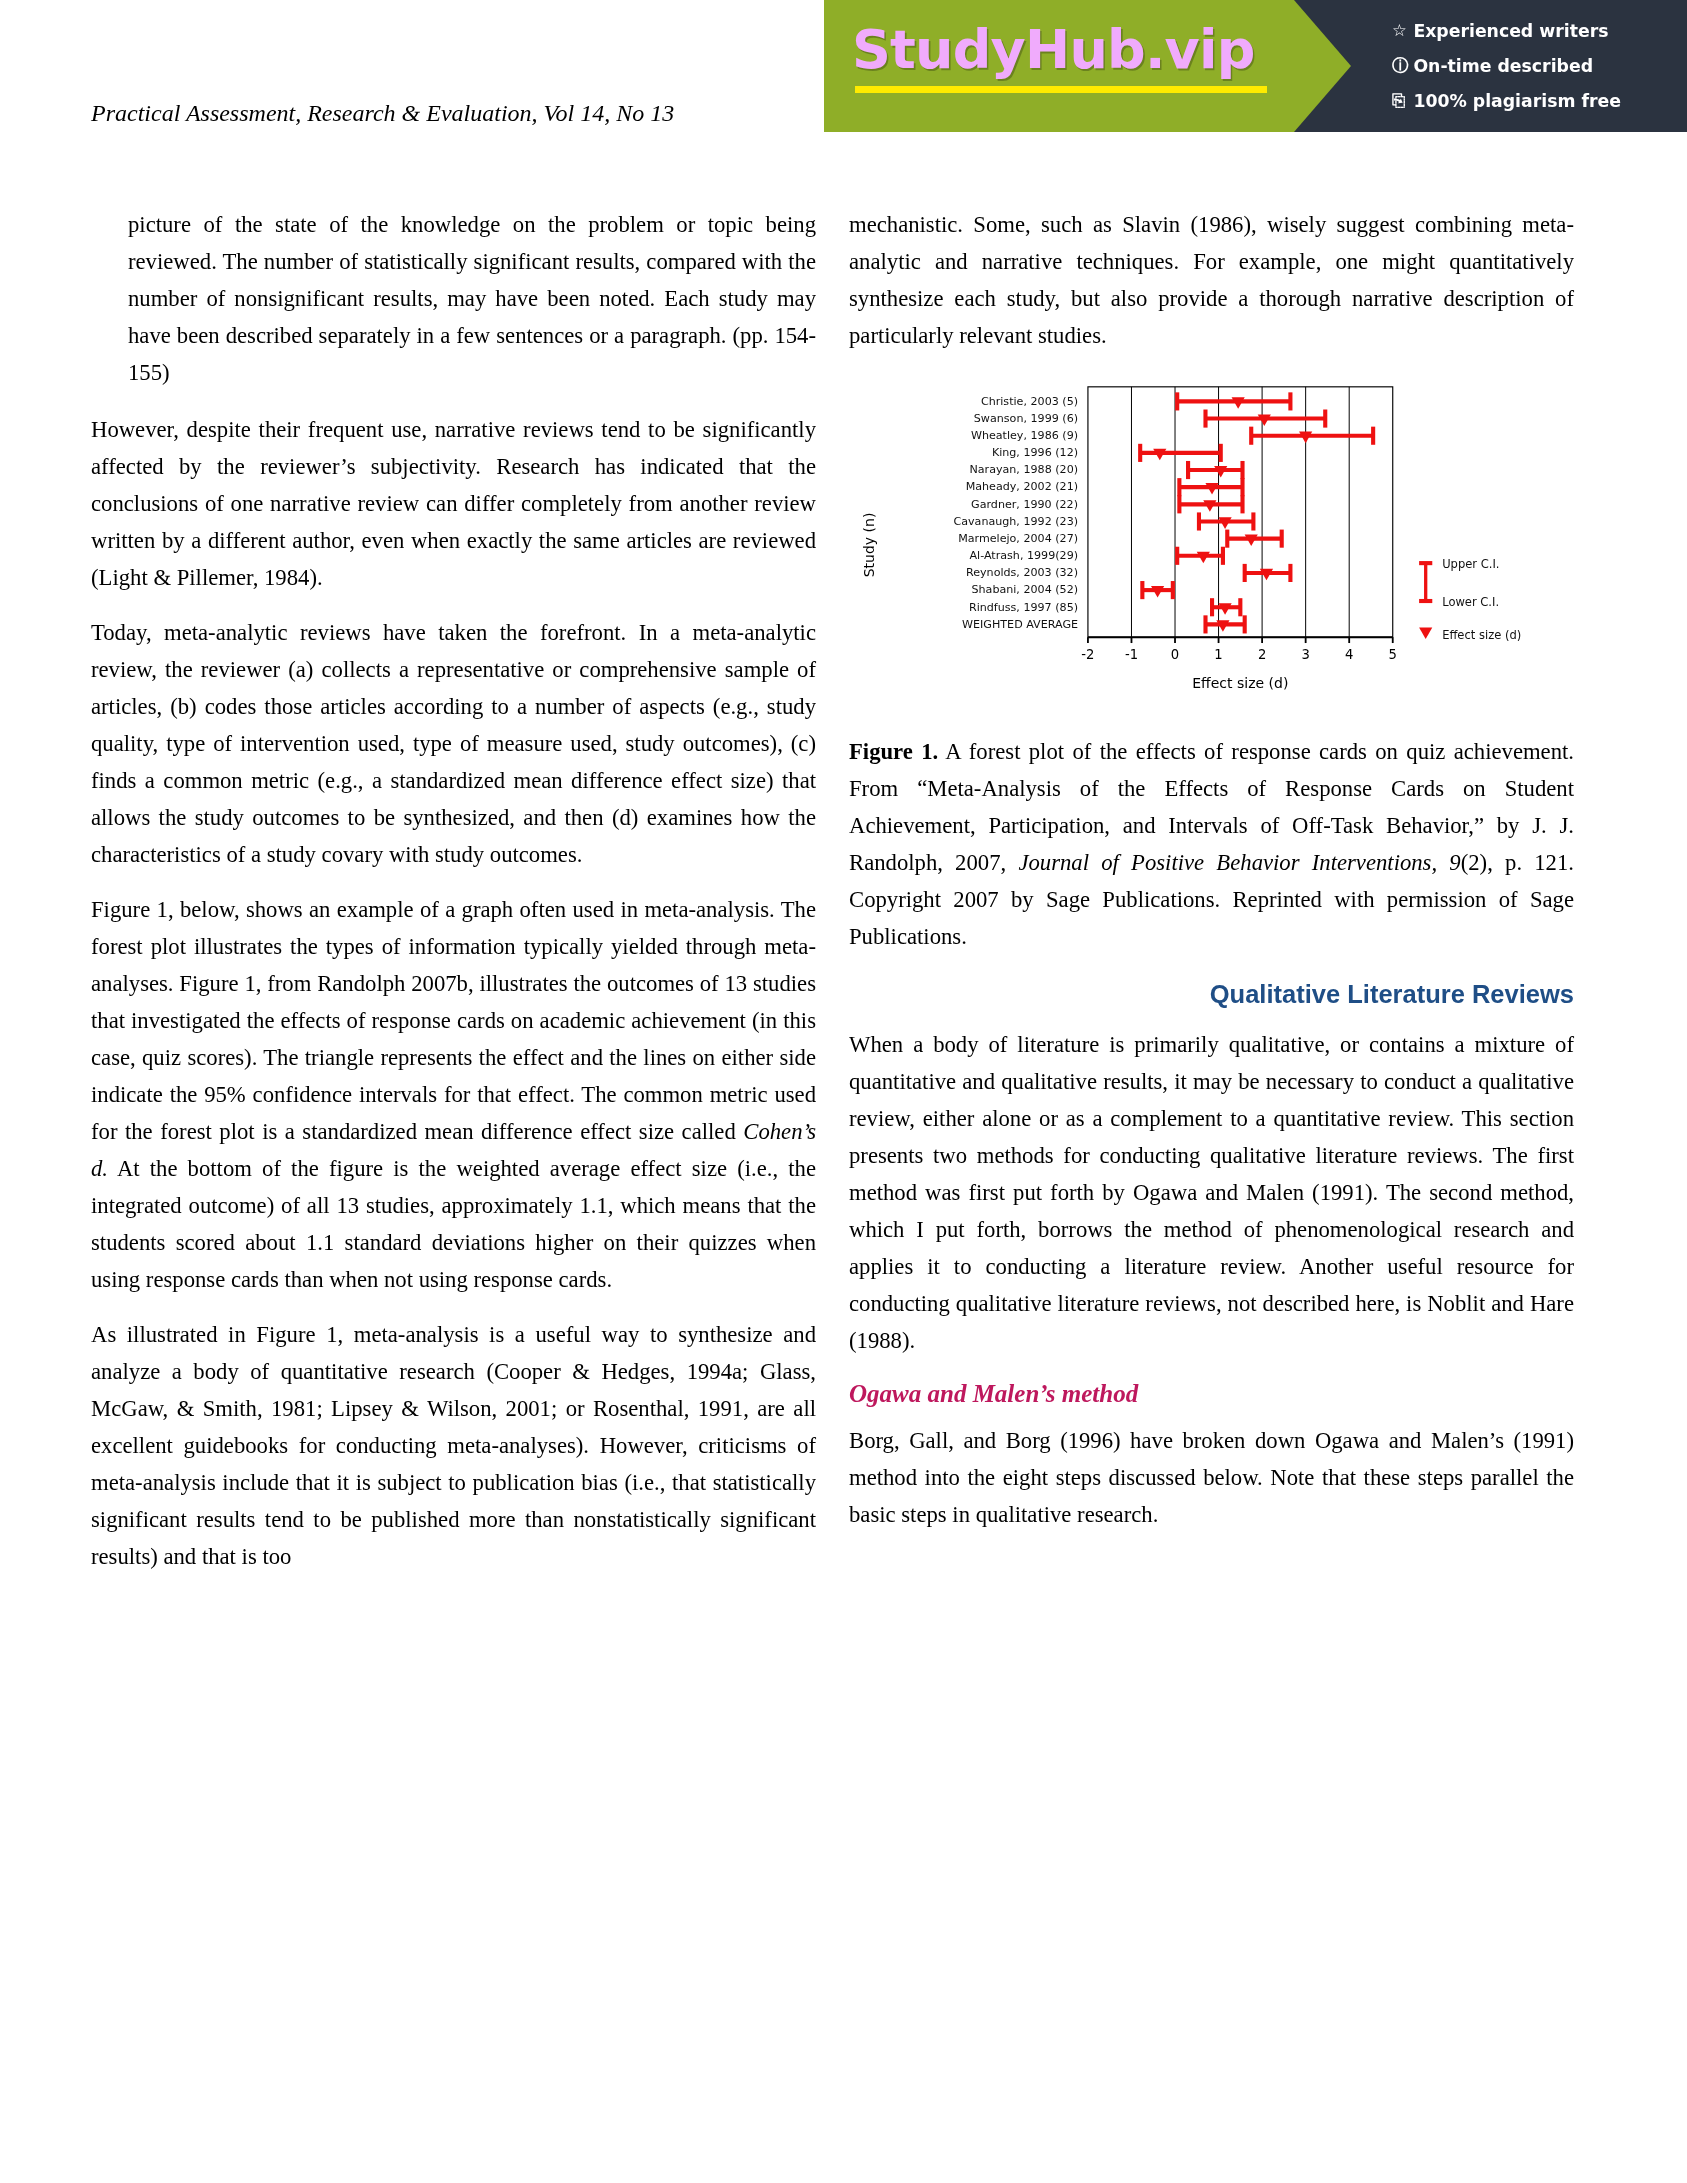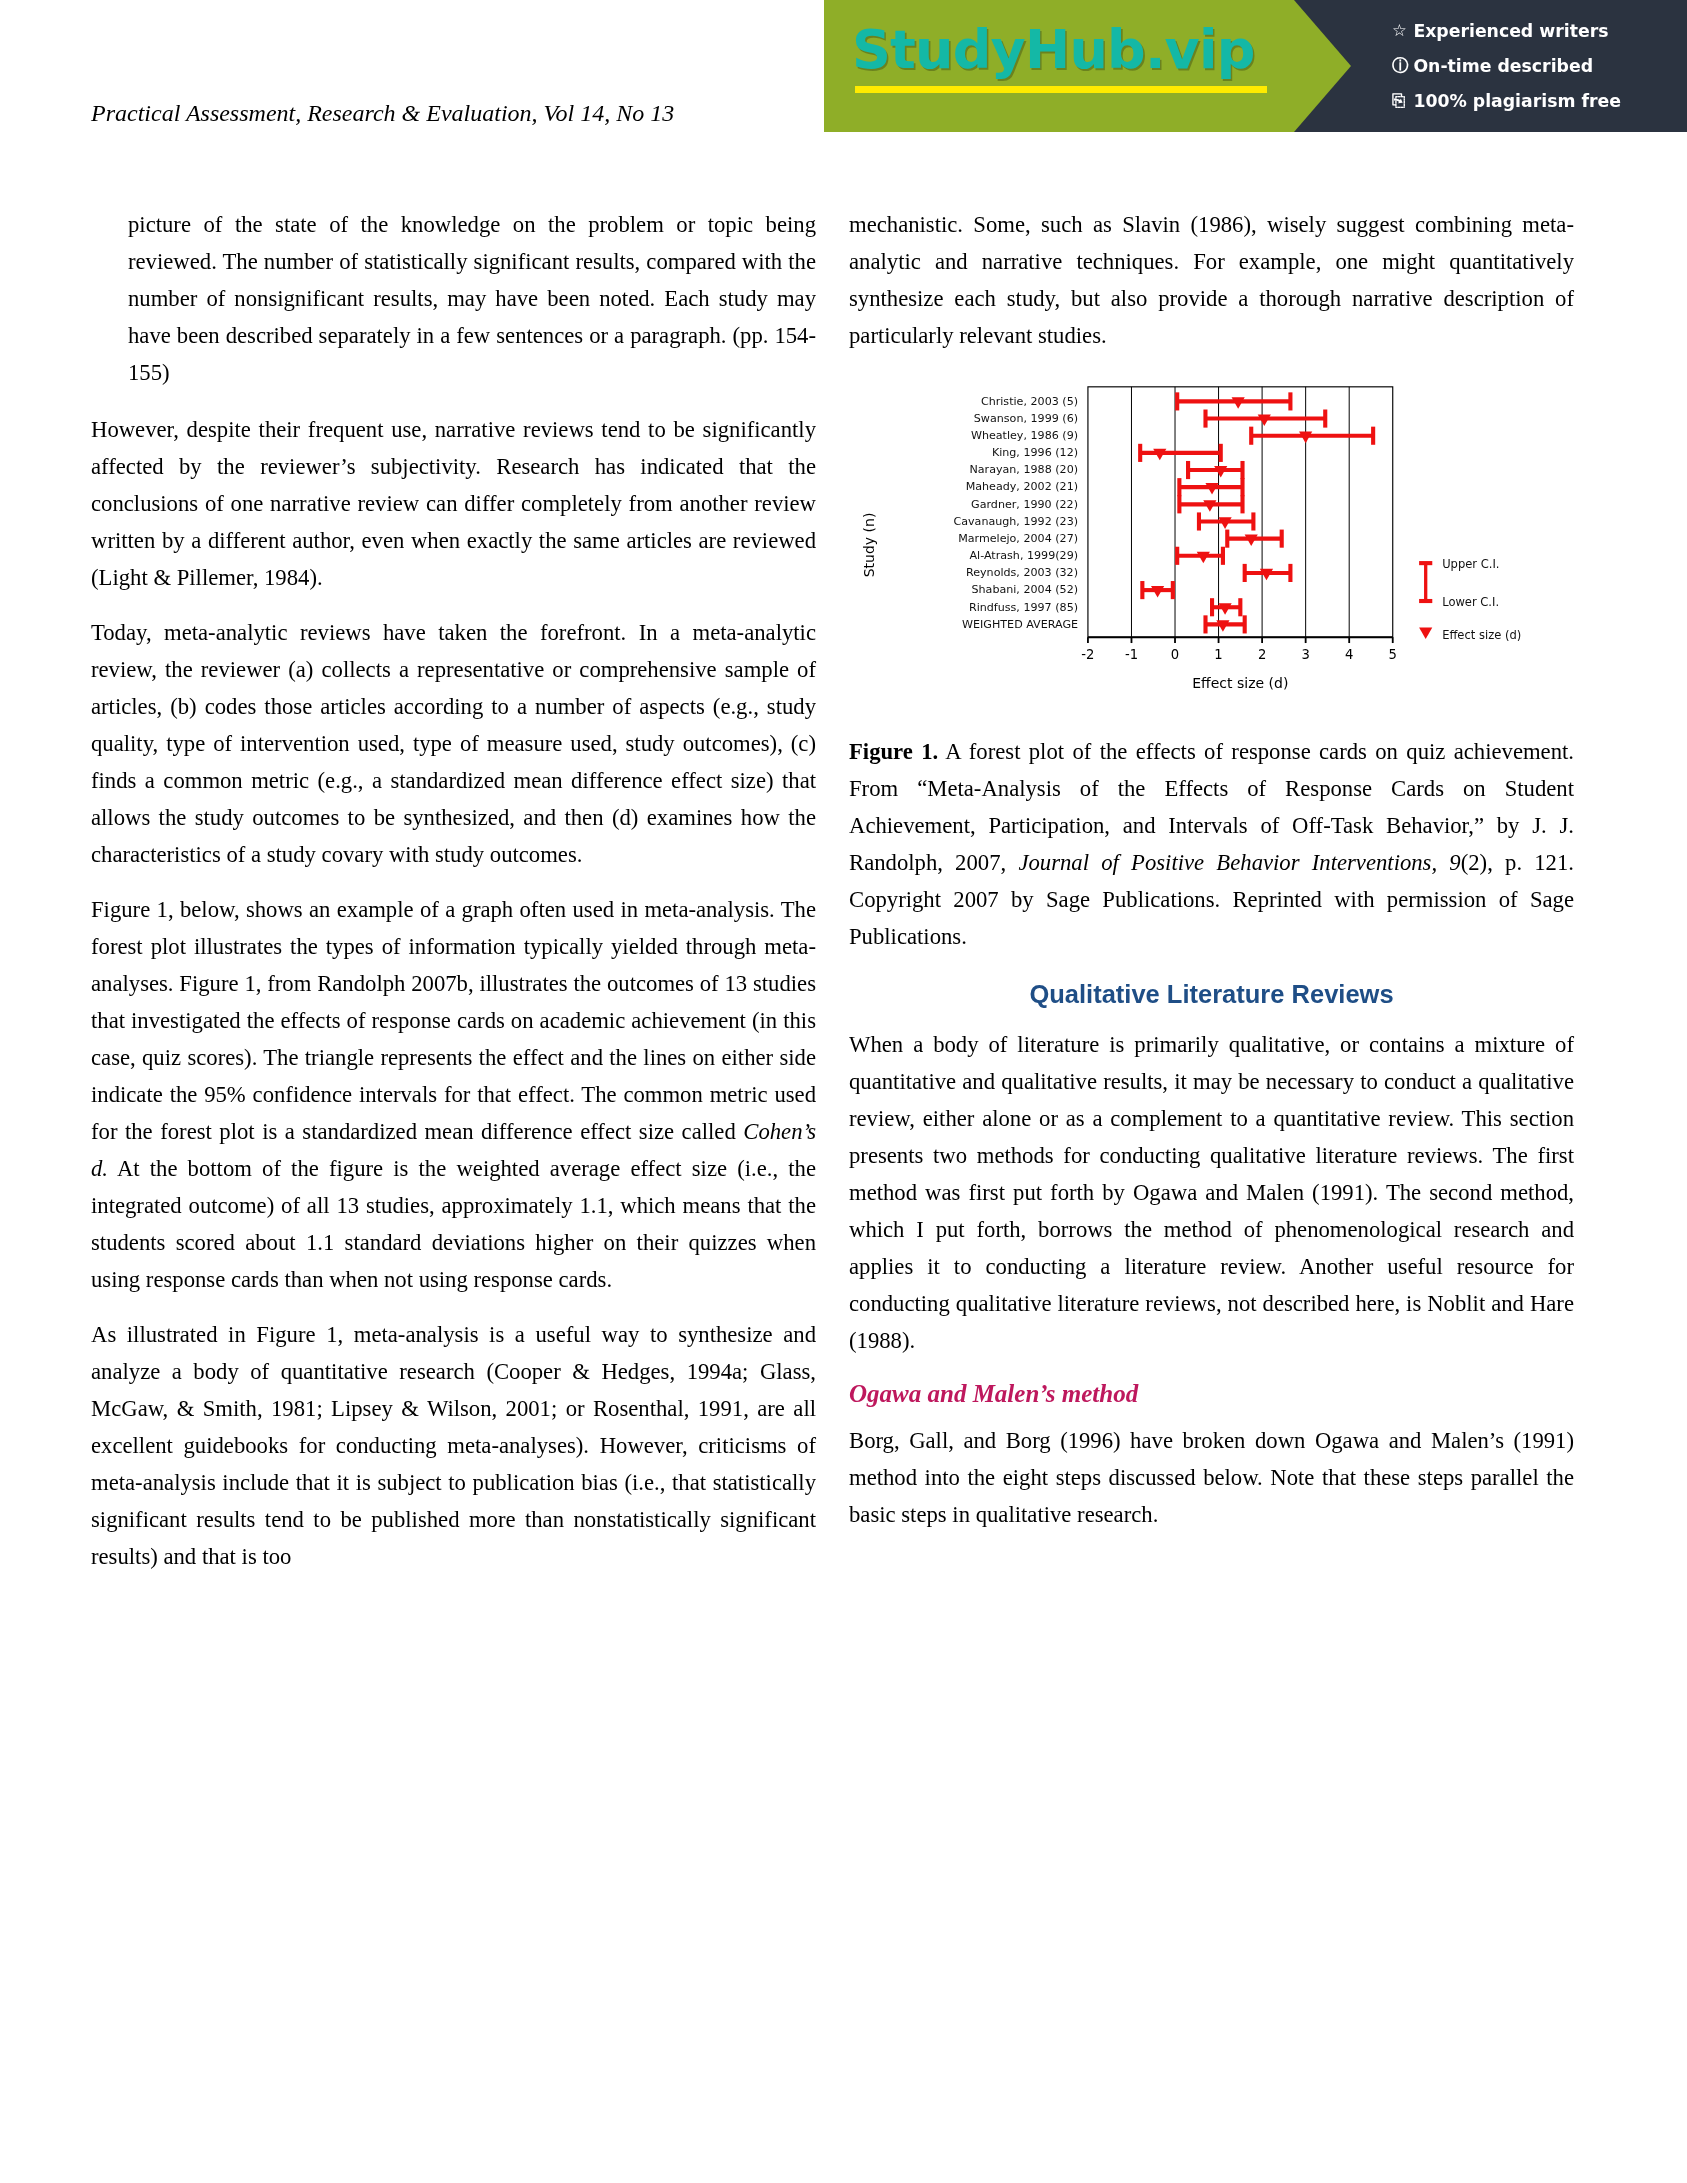--- a/index.html
+++ b/index.html
@@ -35,21 +35,21 @@
     background: #8fae28;
     clip-path: polygon(0 0, 470px 0, 527px 66px, 470px 132px, 0 132px);
   }
   .banner-logo {
     position: absolute;
     top: 18px;
     left: 28px;
     font-family: "DejaVu Sans", sans-serif;
     font-weight: bold;
     font-size: 54px;
-    color: #14b8a6;
+    color: #f0abfc;
     letter-spacing: -0.8px;
     text-shadow: 1.6px 1.6px 0 rgba(0,0,0,0.25);
   }
   .banner-logo-underline {
     position: absolute;
     left: 31px;
     top: 86px;
     width: 412px;
     height: 7.4px;
     background: #ffeb00;
@@ -115,21 +115,21 @@
   .blockquote {
     margin: 0 0 20px 0;
     padding-left: 37px;
     text-align: justify;
   }
   .ital { font-style: italic; margin-top: 32px; }
 
   
   h2.section-head {
     margin: 23px 0 15px 0;
-    text-align: center;
+    text-align: right;
     font-family: "Liberation Sans", sans-serif;
     font-weight: bold;
     font-size: 25.5px;
     color: #1f4e86;
     line-height: 33px;
   }
   h3.sub-head {
     margin: 18px 0 11.5px 0;
     text-align: left;
     font-family: "Liberation Serif", serif;

